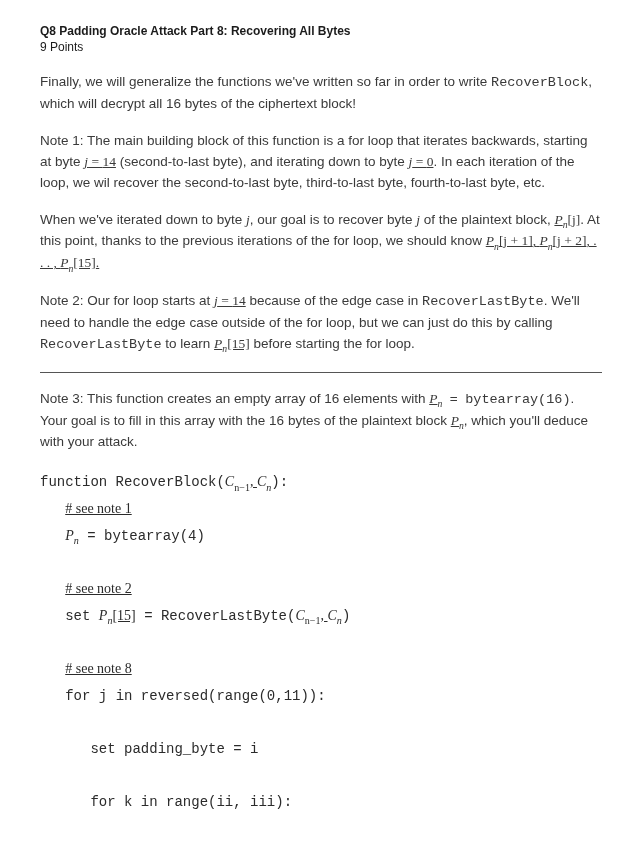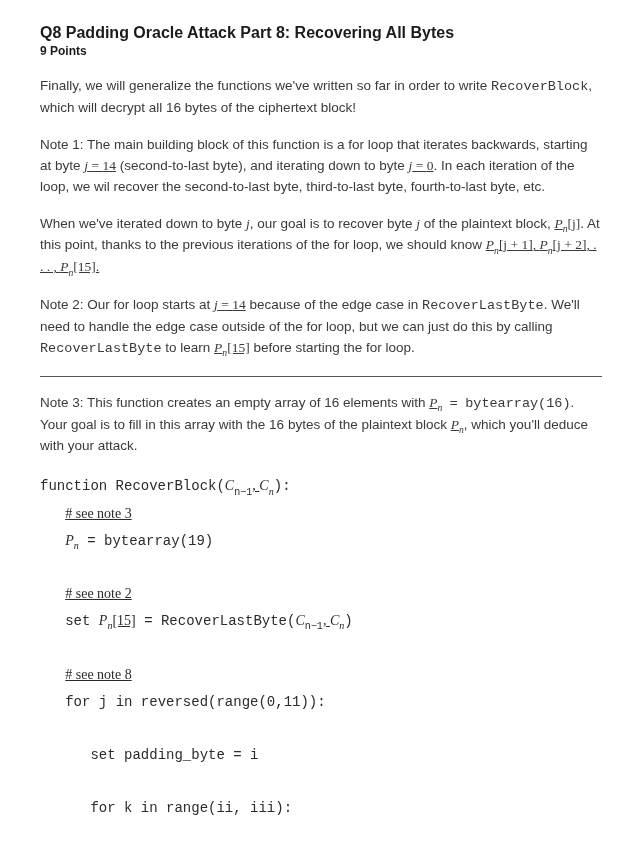--- a/index.html
+++ b/index.html
@@ -7,28 +7,28 @@
     padding: 0;
     font-family: -apple-system, BlinkMacSystemFont, "Segoe UI", Helvetica, Arial, sans-serif;
     color: #2b2b2b;
     background: #fff;
   }
   .page {
     width: 562px;
     padding: 24px 40px 30px 40px;
   }
   .title {
-    font-size: 16px;
+    font-size: 12px;
     font-weight: 700;
     color: #1b1b1b;
     margin: 0 0 2px 0;
   }
   .points {
     font-size: 12px;
-    font-weight: 700;
+    font-weight: 400;
     color: #1b1b1b;
     margin-bottom: 18px;
   }
   p {
     font-size: 13.5px;
     line-height: 1.55;
     color: #3a3a3a;
     margin: 16px 0 16px 0;
   }
   hr.sep {
@@ -42,21 +42,21 @@
     white-space: pre;
     line-height: 1.9;
     color: #2b2b2b;
   }
   .tt {
     font-family: "SFMono-Regular", Consolas, "Liberation Mono", Menlo, monospace;
     font-size: 13.5px;
   }
   .mi { font-style: italic; font-family: Georgia, "Times New Roman", serif; }
   .sub { font-style: italic; font-family: Georgia, "Times New Roman", serif; font-size: 0.72em; vertical-align: sub; position: relative; top: 0.08em; }
-  .subn { font-family: Liberation Mono, monospace; font-size: 0.72em; vertical-align: sub; position: relative; top: 0.08em; margin-top: 19px; }
+  .subn { font-family: Liberation Serif, serif; font-size: 0.72em; vertical-align: sub; position: relative; top: 0.08em; margin-top: 19px; }
   .mop { font-family: Georgia, "Times New Roman", serif; text-decoration: underline; }
 </style>
 </head>
 <body>
 
 <div class="page">
 
   <div class="title">Q8 Padding Oracle Attack Part 8: Recovering All Bytes</div>
   <div class="points">9 Points</div>
 
@@ -77,22 +77,22 @@
   </p>
 
   <hr class="sep">
 
 
   <p>
     <span>Note 3: This function creates an empty array of 16 elements with </span><span class="mop"><span class="mi">P</span><span class="sub">n</span></span>&nbsp; = &nbsp;<span class="tt">bytearray(16)</span><span>. Your goal is to fill in this array with the 16 bytes of the plaintext block </span><span class="mop"><span class="mi">P</span><span class="sub">n</span></span><span>, which you'll deduce with your attack.</span>
   </p>
 
   <div class="code"><span>function RecoverBlock(</span><span class="mi">C</span><span class="subn">n−1</span><span class="mop">, </span><span class="mi">C</span><span class="sub">n</span><span>):</span>
-   <span class="mop"># see note 3</span>
-   <span class="mi">P</span><span class="sub">n</span><span> = bytearray(19)</span>
+   <span class="mop"># see note 1</span>
+   <span class="mi">P</span><span class="sub">n</span><span> = bytearray(4)</span>
 
    <span class="mop"># see note 2</span>
    <span>set </span><span class="mi">P</span><span class="sub">n</span><span class="mop">[15]</span><span> = RecoverLastByte(</span><span class="mi">C</span><span class="subn">n−1</span><span class="mop">, </span><span class="mi">C</span><span class="sub">n</span><span>)</span>
 
    <span class="mop"># see note 8</span>
    <span>for j in reversed(range(0,11)):</span>
 
       <span>set padding_byte = i</span>
 
       <span>for k in range(ii, iii):</span>

